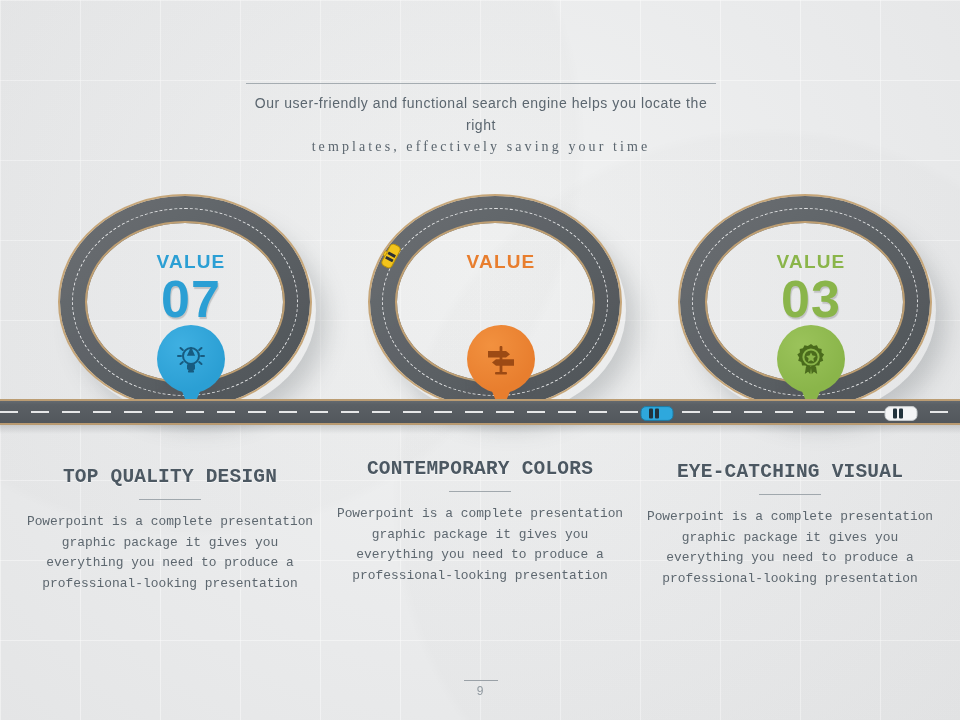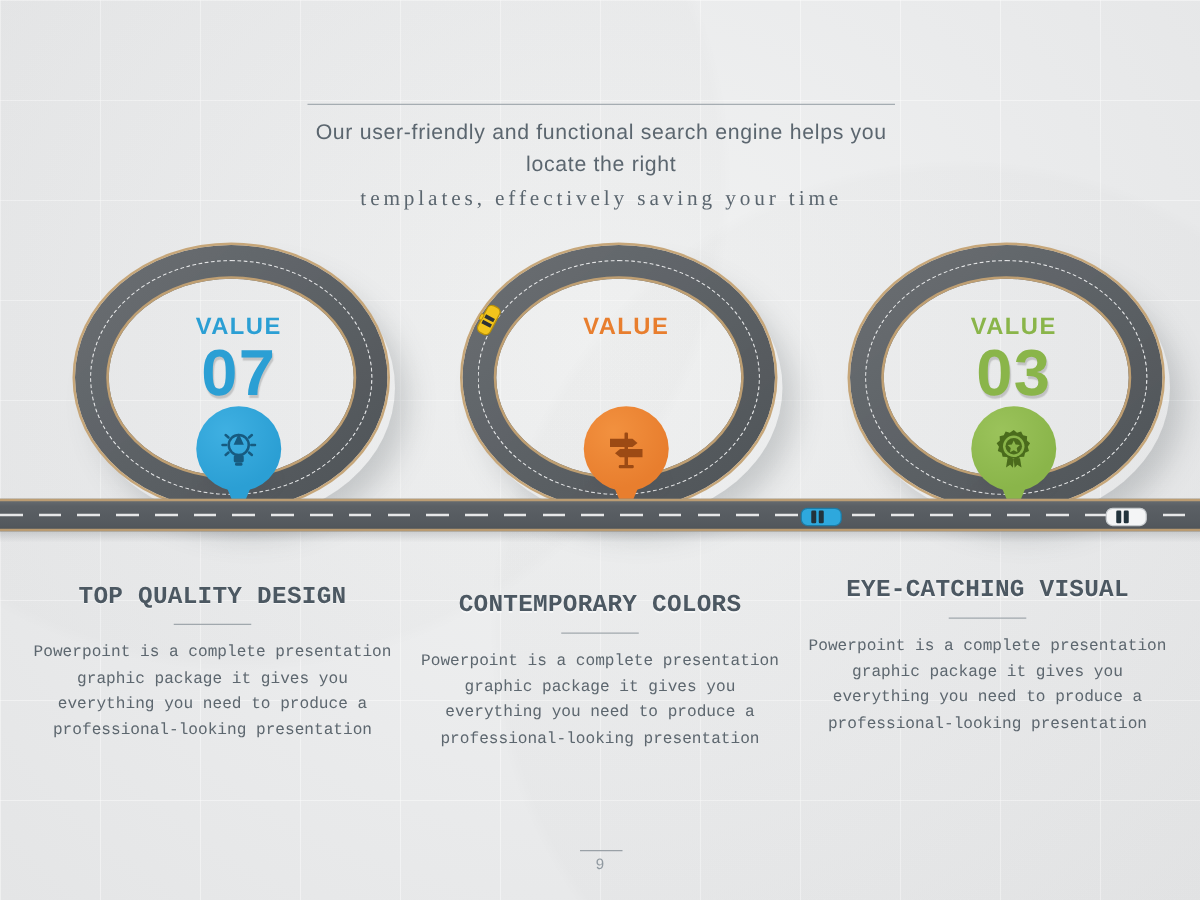--- a/index.html
+++ b/index.html
@@ -41,21 +41,21 @@
     font-size:43px;font-weight:bold;letter-spacing:7.5px;
     color:#3d4a55;text-align:center;line-height:1;
     text-shadow:0 1px 0 rgba(255,255,255,.7);
   }
   .title-rule{
     position:absolute;left:246px;top:83px;width:470px;height:1px;
     background:#8e979e;opacity:.75;
   }
   .subtitle{
     position:absolute;left:246px;top:93px;width:470px;
-    font-size:17px;color:#5b666f;text-align:center;line-height:1.55;
+    font-size:14px;color:#5b666f;text-align:center;line-height:1.55;
   }
   .subtitle .l1{letter-spacing:.55px;display:block;}
   .subtitle .l2{letter-spacing:3.1px;display:block;font-family:Liberation Serif, serif;}
 
   
   .ring-wrap{position:absolute;width:262px;height:220px;}
   .ring-shadow{
     position:absolute;left:6px;top:8px;width:250px;height:212px;border-radius:50%;
     box-shadow:10px 12px 22px rgba(90,95,99,.26);
   }
@@ -282,21 +282,21 @@
       <rect x="15" y="3.4" width="4" height="10.2" rx="1" fill="#22333c"></rect>
     </svg>
   </div>
 
   <div class="col" style="left:20px;top:466px;">
     <h3>TOP QUALITY DESIGN</h3>
     <div class="rule"></div>
     <p>Powerpoint is a complete presentation graphic package it gives you everything you need to produce a professional-looking presentation</p>
   </div>
 
-  <div class="col" style="left:330px;top:473px;text-align:center;">
+  <div class="col" style="left:330px;top:458px;text-align:center;">
     <h3>CONTEMPORARY COLORS</h3>
     <div class="rule"></div>
     <p>Powerpoint is a complete presentation graphic package it gives you everything you need to produce a professional-looking presentation</p>
   </div>
 
   <div class="col" style="left:640px;top:461px;">
     <h3>EYE-CATCHING VISUAL</h3>
     <div class="rule"></div>
     <p>Powerpoint is a complete presentation graphic package it gives you everything you need to produce a professional-looking presentation</p>
   </div>

